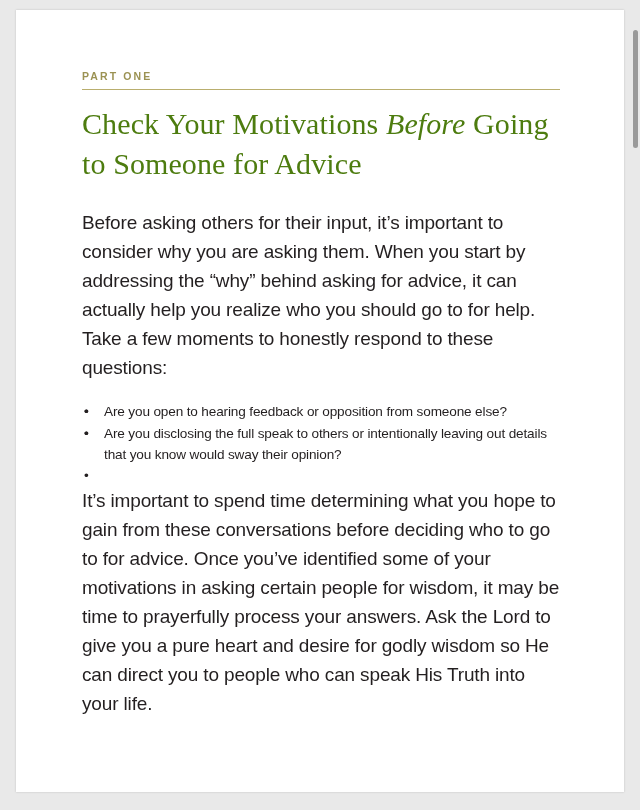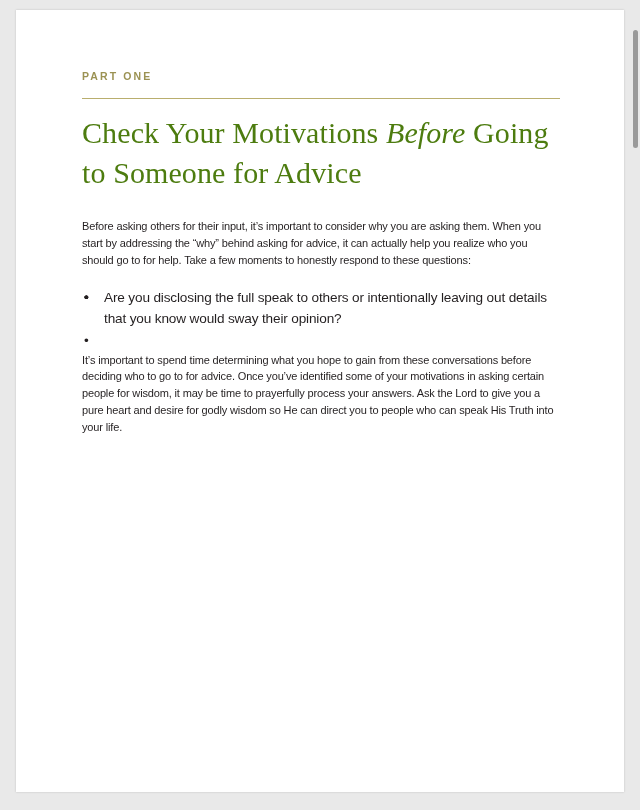--- a/index.html
+++ b/index.html
@@ -36,40 +36,40 @@
     top: 60px;
     width: 478px;
   }
 
   .eyebrow {
     font-size: 10.5px;
     letter-spacing: 2.1px;
     font-weight: bold;
     color: #9b9253;
     text-transform: uppercase;
-    padding-bottom: 16px;
+    padding-bottom: 7px;
     border-bottom: 1px solid #b9ae6e;
     margin-bottom: 14px;
   }
 
   .title {
     font-family: "Liberation Serif", serif;
     color: #4d7c0f;
     font-size: 30px;
     line-height: 1.32;
     font-weight: normal;
     margin: 0 0 26px 0;
     letter-spacing: 0.1px;
   }
   .title .em {
     font-style: italic;
   }
 
   p.body {
-    font-size: 11px;
+    font-size: 19px;
     line-height: 1.52;
     color: #231f20;
     margin: 0 0 20px 0;
     letter-spacing: -0.15px;
   }
 
   ul.questions {
     list-style: none;
     margin: 0 0 22px 0;
     padding: 0;
@@ -124,20 +124,21 @@
       </h1>
 
       <p class="body">Before asking others for their input, it’s important to consider why you are asking them. When you start by addressing the “why” behind asking for advice, it can actually help you realize who you should go to for help. Take a few moments to honestly respond to these questions:</p>
 
       <ul class="questions">
         <li>
           <span class="bullet">•</span>
         </li>
         <li>
           <span class="bullet">•</span>
+          <span>Are you open to hearing feedback or opposition from someone else?</span>
         </li>
         <li>
           <span class="bullet">•</span>
         </li>
         <li>
           <span class="bullet">•</span>
           <span>Are you disclosing the full speak to others or intentionally leaving out details that you know would sway their opinion?</span>
         </li>
         <li>
           <span class="bullet">•</span>

